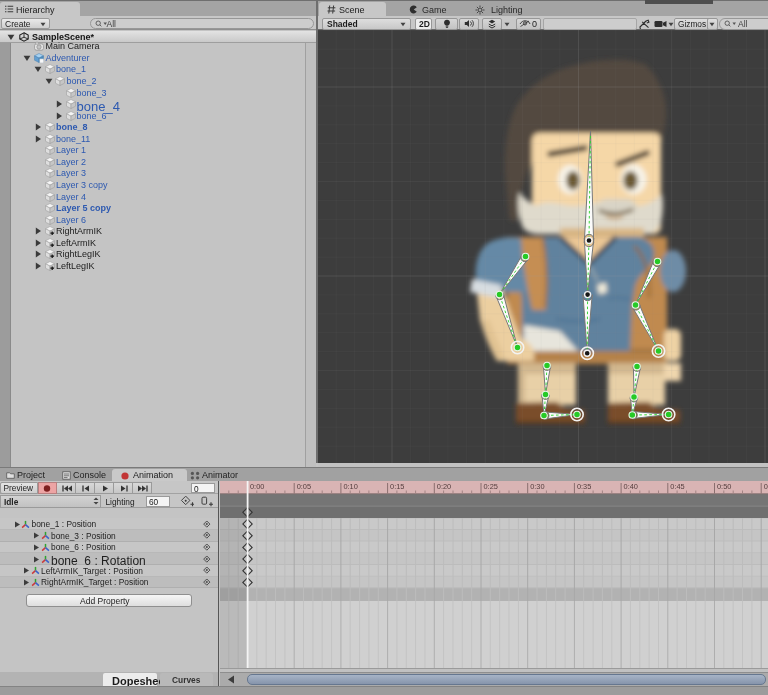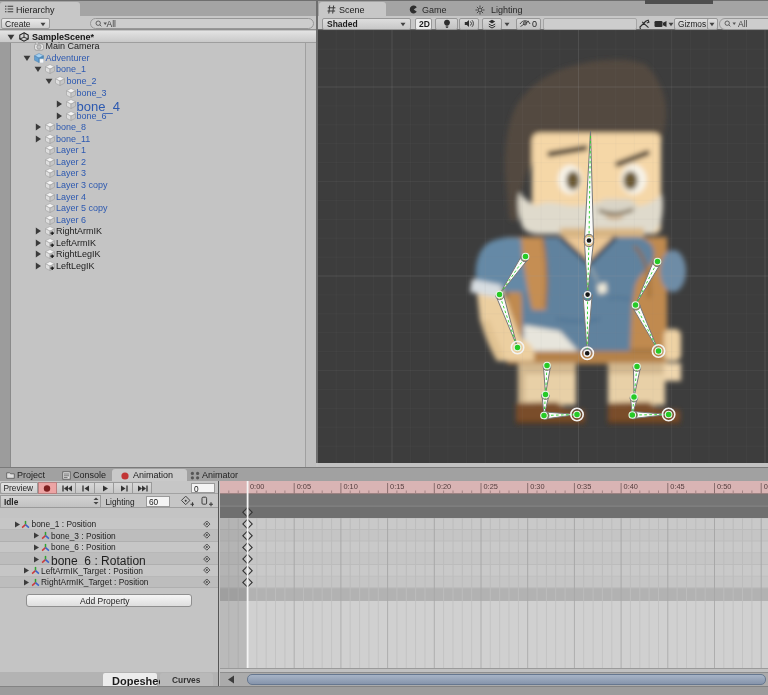--- a/index.html
+++ b/index.html
@@ -185,21 +185,21 @@
   </svg>
 <div style="position:absolute;left:76.5px;top:111.67500000000001px;font-size:9px;color:#2d59b0;font-weight:normal;letter-spacing:0;white-space:nowrap;line-height:1">bone_6</div>
 <svg style="position:absolute;left:34px;top:123.22500000000002px" width="8" height="8" viewBox="0 0 8 8">
     <polygon points="1.8,0.6 7,4 1.8,7.4" fill="#3a3a3a"></polygon>
   </svg>
 <svg style="position:absolute;left:44.5px;top:122.22500000000002px" width="10" height="10" viewBox="0 0 10 10">
     <polygon points="5,0.5 9.5,2.8 5,5.1 0.5,2.8" fill="#f5f5f5" stroke="#969696" stroke-width="0.5"></polygon>
     <polygon points="0.5,2.8 5,5.1 5,9.5 0.5,7.2" fill="#dedede" stroke="#969696" stroke-width="0.5"></polygon>
     <polygon points="9.5,2.8 5,5.1 5,9.5 9.5,7.2" fill="#c6c6c6" stroke="#969696" stroke-width="0.5"></polygon>
   </svg>
-<div style="position:absolute;left:56px;top:123.22500000000002px;font-size:9px;color:#2d59b0;font-weight:normal;letter-spacing:0;white-space:nowrap;line-height:1">bone_8</div>
+<div style="position:absolute;left:56px;top:123.22500000000002px;font-size:9px;color:#2d59b0;font-weight:bold;letter-spacing:0;white-space:nowrap;line-height:1">bone_8</div>
 <svg style="position:absolute;left:34px;top:134.775px" width="8" height="8" viewBox="0 0 8 8">
     <polygon points="1.8,0.6 7,4 1.8,7.4" fill="#3a3a3a"></polygon>
   </svg>
 <svg style="position:absolute;left:44.5px;top:133.775px" width="10" height="10" viewBox="0 0 10 10">
     <polygon points="5,0.5 9.5,2.8 5,5.1 0.5,2.8" fill="#f5f5f5" stroke="#969696" stroke-width="0.5"></polygon>
     <polygon points="0.5,2.8 5,5.1 5,9.5 0.5,7.2" fill="#dedede" stroke="#969696" stroke-width="0.5"></polygon>
     <polygon points="9.5,2.8 5,5.1 5,9.5 9.5,7.2" fill="#c6c6c6" stroke="#969696" stroke-width="0.5"></polygon>
   </svg>
 <div style="position:absolute;left:56px;top:134.775px;font-size:9px;color:#2d59b0;font-weight:normal;letter-spacing:0;white-space:nowrap;line-height:1">bone_11</div>
 <svg style="position:absolute;left:44.5px;top:145.32500000000002px" width="10" height="10" viewBox="0 0 10 10">
@@ -230,21 +230,21 @@
     <polygon points="5,0.5 9.5,2.8 5,5.1 0.5,2.8" fill="#f5f5f5" stroke="#969696" stroke-width="0.5"></polygon>
     <polygon points="0.5,2.8 5,5.1 5,9.5 0.5,7.2" fill="#dedede" stroke="#969696" stroke-width="0.5"></polygon>
     <polygon points="9.5,2.8 5,5.1 5,9.5 9.5,7.2" fill="#c6c6c6" stroke="#969696" stroke-width="0.5"></polygon>
   </svg>
 <div style="position:absolute;left:56px;top:192.525px;font-size:9px;color:#2d59b0;font-weight:normal;letter-spacing:0;white-space:nowrap;line-height:1">Layer 4</div>
 <svg style="position:absolute;left:44.5px;top:203.07500000000002px" width="10" height="10" viewBox="0 0 10 10">
     <polygon points="5,0.5 9.5,2.8 5,5.1 0.5,2.8" fill="#f5f5f5" stroke="#969696" stroke-width="0.5"></polygon>
     <polygon points="0.5,2.8 5,5.1 5,9.5 0.5,7.2" fill="#dedede" stroke="#969696" stroke-width="0.5"></polygon>
     <polygon points="9.5,2.8 5,5.1 5,9.5 9.5,7.2" fill="#c6c6c6" stroke="#969696" stroke-width="0.5"></polygon>
   </svg>
-<div style="position:absolute;left:56px;top:204.07500000000002px;font-size:9px;color:#2d59b0;font-weight:normal;letter-spacing:0;white-space:nowrap;line-height:1">Layer 5 copy</div>
+<div style="position:absolute;left:56px;top:204.07500000000002px;font-size:9px;color:#2d59b0;font-weight:bold;letter-spacing:0;white-space:nowrap;line-height:1">Layer 5 copy</div>
 <svg style="position:absolute;left:44.5px;top:214.625px" width="10" height="10" viewBox="0 0 10 10">
     <polygon points="5,0.5 9.5,2.8 5,5.1 0.5,2.8" fill="#f5f5f5" stroke="#969696" stroke-width="0.5"></polygon>
     <polygon points="0.5,2.8 5,5.1 5,9.5 0.5,7.2" fill="#dedede" stroke="#969696" stroke-width="0.5"></polygon>
     <polygon points="9.5,2.8 5,5.1 5,9.5 9.5,7.2" fill="#c6c6c6" stroke="#969696" stroke-width="0.5"></polygon>
   </svg>
 <div style="position:absolute;left:56px;top:215.625px;font-size:9px;color:#2d59b0;font-weight:normal;letter-spacing:0;white-space:nowrap;line-height:1">Layer 6</div>
 <svg style="position:absolute;left:34px;top:227.175px" width="8" height="8" viewBox="0 0 8 8">
     <polygon points="1.8,0.6 7,4 1.8,7.4" fill="#3a3a3a"></polygon>
   </svg>
 <svg style="position:absolute;left:44.5px;top:226.175px" width="10" height="10" viewBox="0 0 10 10">

